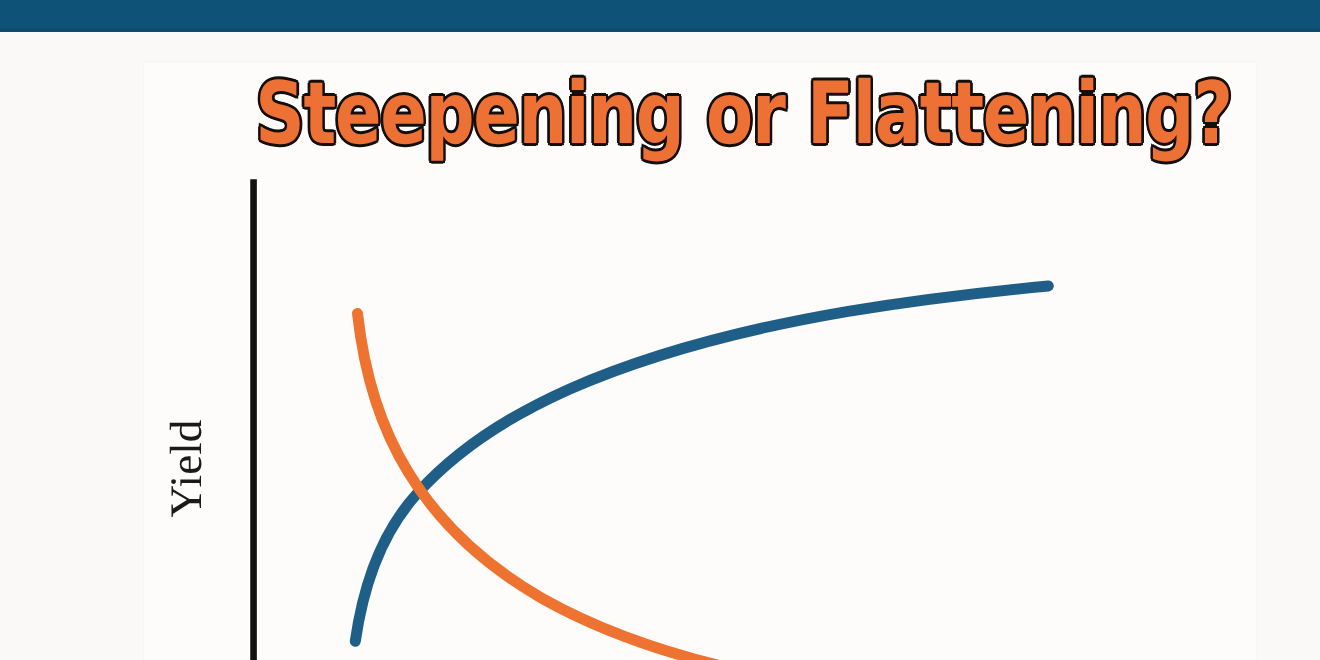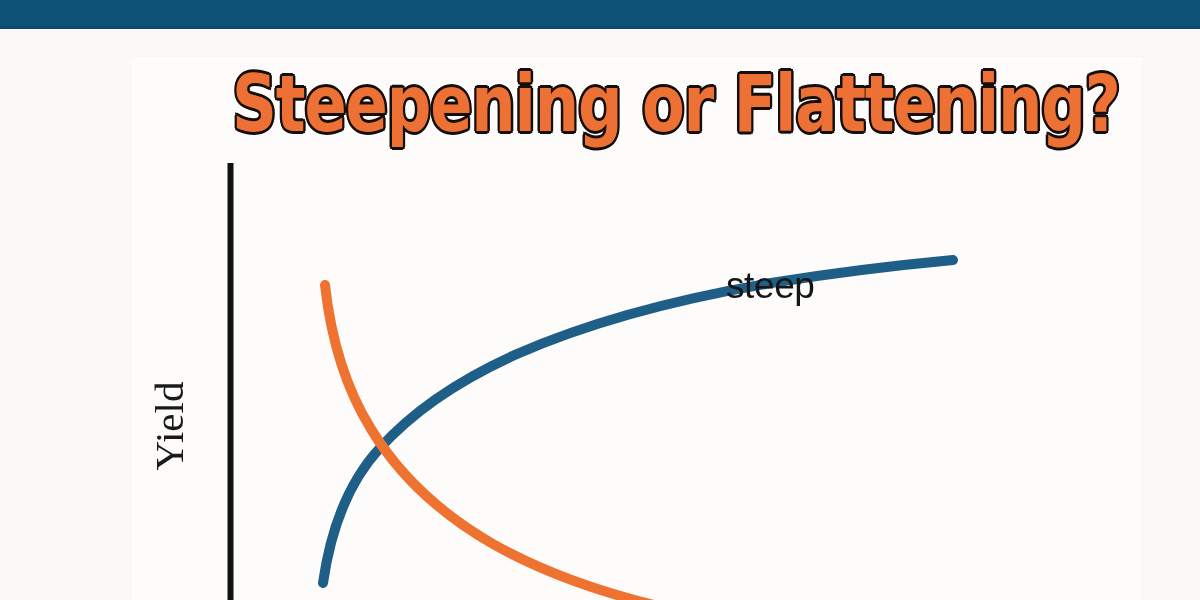--- a/index.html
+++ b/index.html
@@ -121,16 +121,15 @@
 
       <path d="M 194 228
                C 200 282, 214 330, 240 372
                C 268 418, 308 456, 362 487
                C 424 522, 506 548, 600 564
                C 672 576, 740 583, 790 586" fill="none" stroke="#ee7330" stroke-width="10" stroke-linecap="round"></path>
     </svg>
 
     <div id="y-axis-title">Yield</div>
 
-    <div id="steep-label">steep</div>
 
   </div>
 </div>
 
 </body></html>

